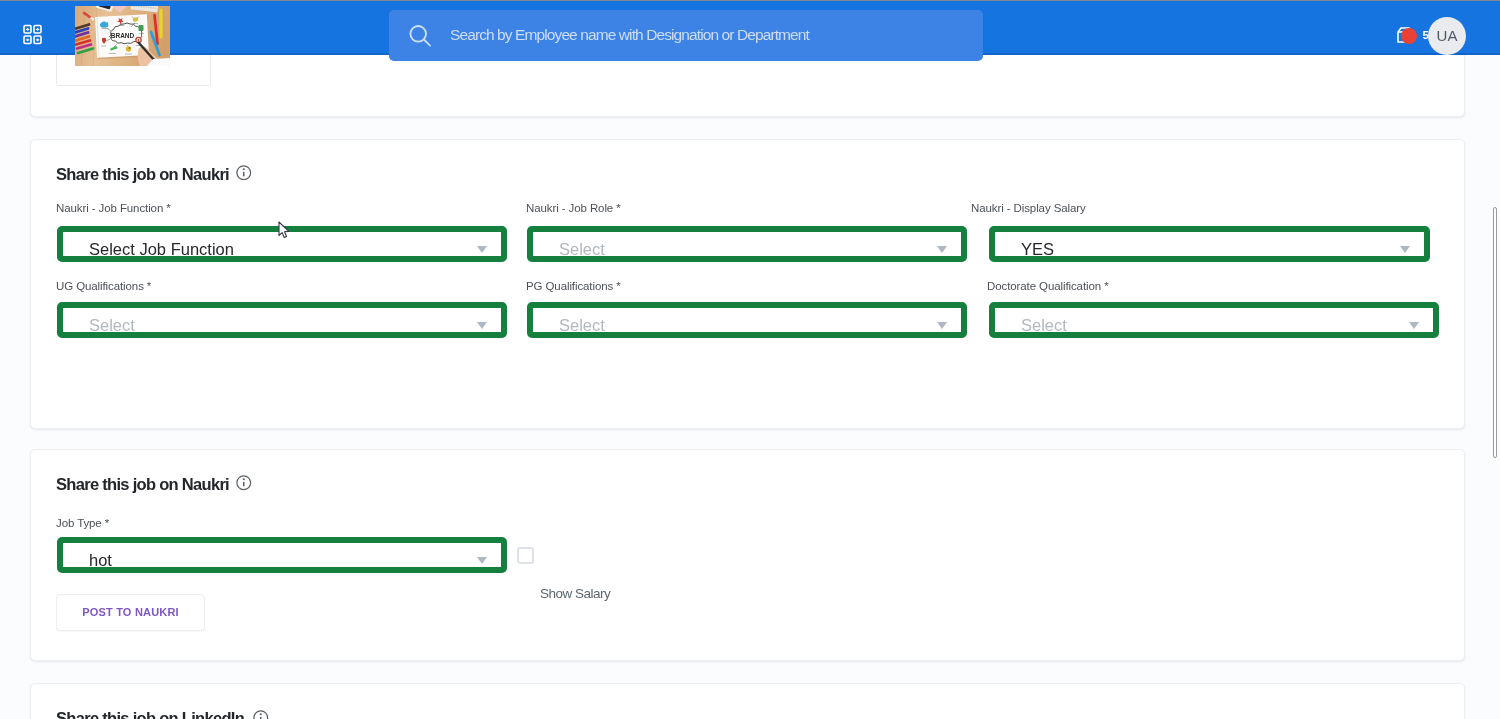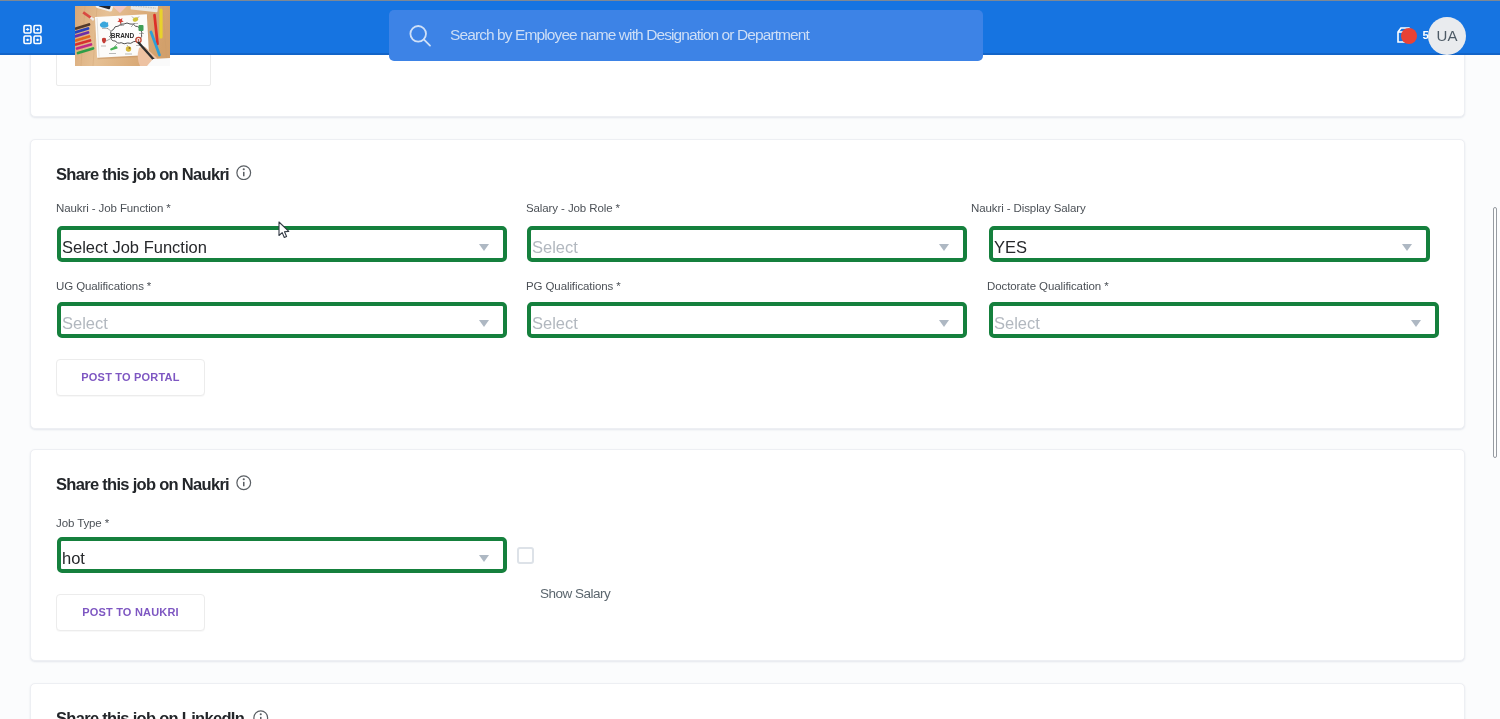--- a/index.html
+++ b/index.html
@@ -3,21 +3,21 @@
 <meta charset="utf-8">
 <style>
   * { margin:0; padding:0; box-sizing:border-box; }
   html,body { width:1500px; height:719px; overflow:hidden; }
   body { font-family:"Liberation Sans", sans-serif; background:#fbfcfd; position:relative; }
   .header { position:absolute; left:0; top:0; width:1500px; height:55px; background:#1674e1; z-index:10; border-top:1px solid #7e8894; box-shadow:inset 0 -2px 0 rgba(10,62,135,0.28); }
   .card { position:absolute; left:30px; width:1435px; background:#fff; border:1px solid #edeff3; border-radius:5px; box-shadow:0 1px 2px rgba(120,135,160,0.18); }
   .title { position:absolute; left:25px; font-size:16.5px; font-weight:bold; color:#23262a; letter-spacing:-0.7px; }
   .ico-info { position:absolute; width:15.5px; height:15.5px; }
   .label { position:absolute; font-size:11.5px; color:#4c5157; letter-spacing:-0.1px; }
-  .sel { position:absolute; height:36px; background:#fff; border:4px solid #15803d; border-radius:5px; font-size:16.5px; color:#26282b; line-height:35px; padding-left:1px; }
+  .sel { position:absolute; height:36px; background:#fff; border:6px solid #15803d; border-radius:5px; font-size:16.5px; color:#26282b; line-height:35px; padding-left:26px; }
   .sel .arr { position:absolute; right:14px; top:14px; width:0; height:0; border-left:5.5px solid transparent; border-right:5.5px solid transparent; border-top:7px solid #aeb8c3; }
   .ph { color:#b2b8bf; }
   .btn { position:absolute; left:56px; width:149px; height:37px; background:#fff; border:1px solid #ececec; border-radius:4px; color:#7e57c2; font-size:11px; font-weight:bold; letter-spacing:0.2px; text-align:center; line-height:35px; box-shadow:0 1px 1px rgba(0,0,0,0.03); }
 </style>
 </head>
 <body>
 
 <div class="card" style="top:20px; height:97px;">
   <div style="position:absolute; left:25px; top:5px; width:155px; height:60px; border:1px solid #ebebeb; border-radius:2px;"></div>
 </div>
@@ -158,36 +158,35 @@
 
 <div class="card" style="top:139px; height:290px;">
   <div class="title" style="top:25px;">Share this job on Naukri</div>
   <svg class="ico-info" style="left:205px; top:24.5px;" viewBox="0 0 14 14">
       <circle cx="7" cy="7" r="6.2" fill="none" stroke="#5a5f64" stroke-width="1.1"></circle>
       <line x1="7" y1="6.2" x2="7" y2="10.2" stroke="#5a5f64" stroke-width="1.4"></line>
       <circle cx="7" cy="3.9" r="0.95" fill="#5a5f64"></circle>
     </svg>
 
   <div class="label" style="left:25px; top:62px;">Naukri - Job Function *</div>
-  <div class="label" style="left:495px; top:62px;">Salary - Job Role *</div>
+  <div class="label" style="left:495px; top:62px;">Naukri - Job Role *</div>
   <div class="label" style="left:940px; top:62px;">Naukri - Display Salary</div>
 
   <div class="sel" style="left:26px; top:86px; width:450px;">Select Job Function<span class="arr"></span></div>
   <div class="sel" style="left:496px; top:86px; width:440px;"><span class="ph">Select</span><span class="arr"></span></div>
   <div class="sel" style="left:958px; top:86px; width:441px;">YES<span class="arr"></span></div>
 
   <div class="label" style="left:25px; top:140px;">UG Qualifications *</div>
   <div class="label" style="left:495px; top:140px;">PG Qualifications *</div>
   <div class="label" style="left:956px; top:140px;">Doctorate Qualification *</div>
 
   <div class="sel" style="left:26px; top:162px; width:450px;"><span class="ph">Select</span><span class="arr"></span></div>
   <div class="sel" style="left:496px; top:162px; width:440px;"><span class="ph">Select</span><span class="arr"></span></div>
   <div class="sel" style="left:958px; top:162px; width:450px;"><span class="ph">Select</span><span class="arr"></span></div>
 
-  <div class="btn" style="top:219px; left:25px;">POST TO PORTAL</div>
 
   <svg style="position:absolute; left:247px; top:81px; z-index:5;" width="12" height="18" viewBox="0 0 12 18">
     <path d="M1 1 L1 14.5 L4.2 11.6 L6.3 16.5 L8.6 15.5 L6.5 10.7 L10.8 10.4 Z" fill="#fff" stroke="#333a45" stroke-width="1.1" stroke-linejoin="round"></path>
   </svg>
 </div>
 
 <div class="card" style="top:449px; height:212px;">
   <div class="title" style="top:25px;">Share this job on Naukri</div>
   <svg class="ico-info" style="left:205px; top:25px;" viewBox="0 0 14 14">
       <circle cx="7" cy="7" r="6.2" fill="none" stroke="#5a5f64" stroke-width="1.1"></circle>

